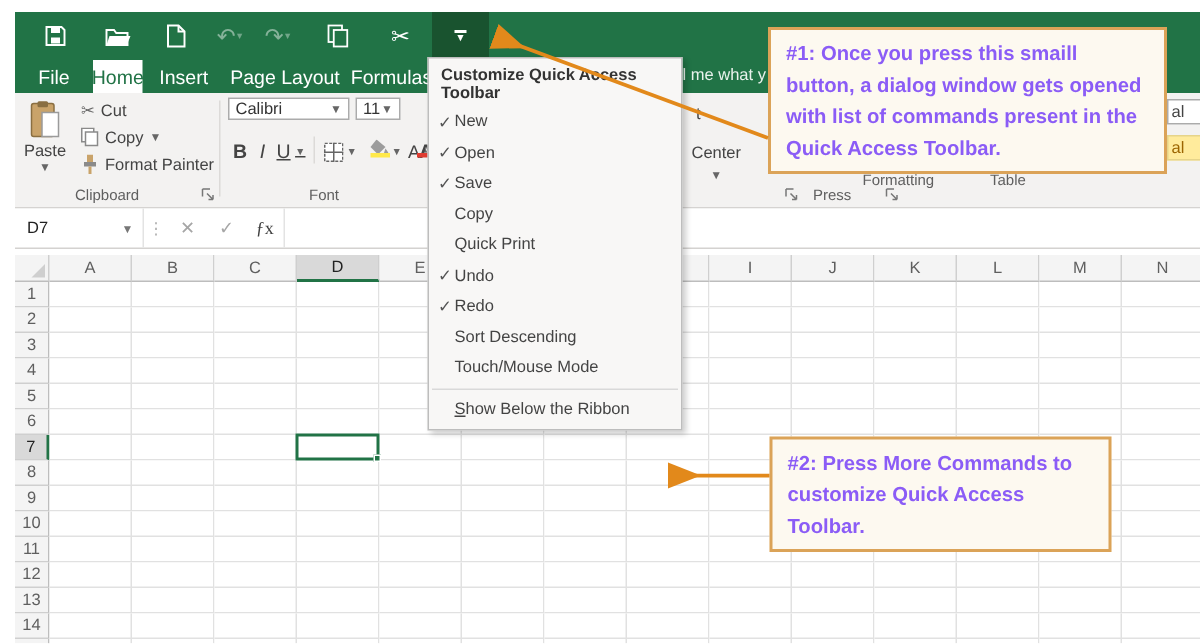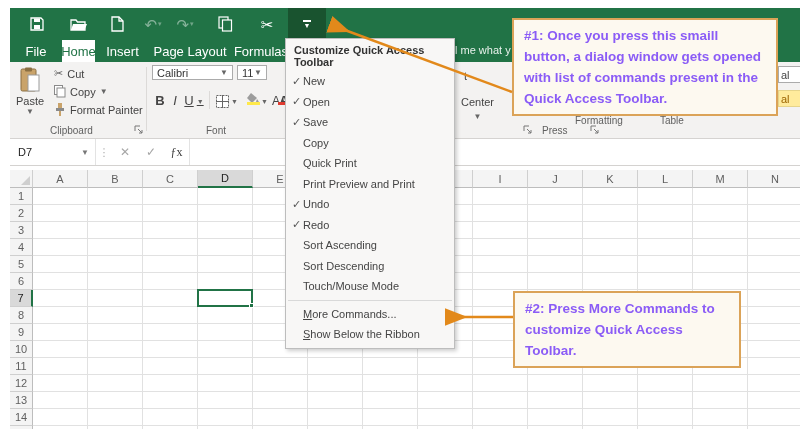--- a/index.html
+++ b/index.html
@@ -551,48 +551,36 @@
         </div>
         <div class="menu-item">
           <span class="chk"></span>
           <span>Copy</span>
         </div>
         <div class="menu-item">
           <span class="chk"></span>
           <span>Quick Print</span>
         </div>
         <div class="menu-item">
-          <span class="chk"></span>
-          <span>Print Preview and Print</span>
-        </div>
-        <div class="menu-item">
           <span class="chk">✓</span>
           <span>Undo</span>
         </div>
         <div class="menu-item">
           <span class="chk">✓</span>
           <span>Redo</span>
         </div>
         <div class="menu-item">
           <span class="chk"></span>
-          <span>Sort Ascending</span>
-        </div>
-        <div class="menu-item">
-          <span class="chk"></span>
           <span>Sort Descending</span>
         </div>
         <div class="menu-item">
           <span class="chk"></span>
           <span>Touch/Mouse Mode</span>
         </div>
         <div class="menu-sep"></div>
-        <div class="menu-item">
-          <span class="chk"></span>
-          <span><u>M</u>ore Commands...</span>
-        </div>
         <div class="menu-item">
           <span class="chk"></span>
           <span><u>S</u>how Below the Ribbon</span>
         </div>
       </div>
   </div>
 
   <div class="note note1">#1: Once you press this smaill button, a dialog window gets opened with list of commands present in the Quick Access Toolbar.</div>
   <div class="note note2">#2: Press More Commands to customize Quick Access Toolbar.</div>
 

